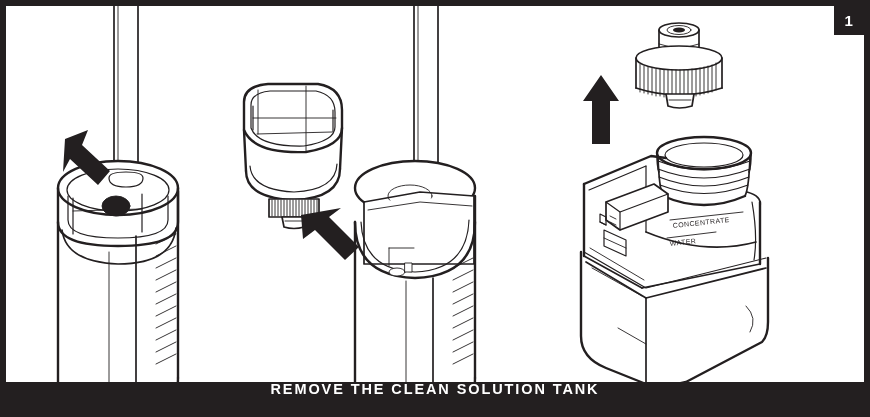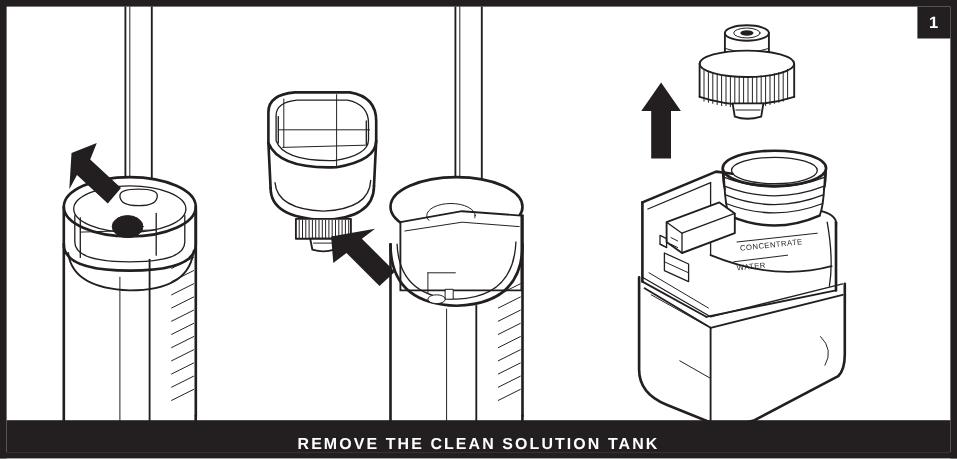--- a/index.html
+++ b/index.html
@@ -48,21 +48,21 @@
 
   
   #caption-bar {
     position: absolute;
     left: 6px;
     right: 6px;
     bottom: 6px;
     height: 29px;
     background: #231f20;
     display: flex;
-    align-items: flex-end;
+    align-items: flex-start;
     justify-content: center;
   }
   #caption-text {
     color: #ffffff;
     font-size: 14.5px;
     font-weight: 700;
     letter-spacing: 1.9px;
     white-space: nowrap;
     line-height: 1;
   }

